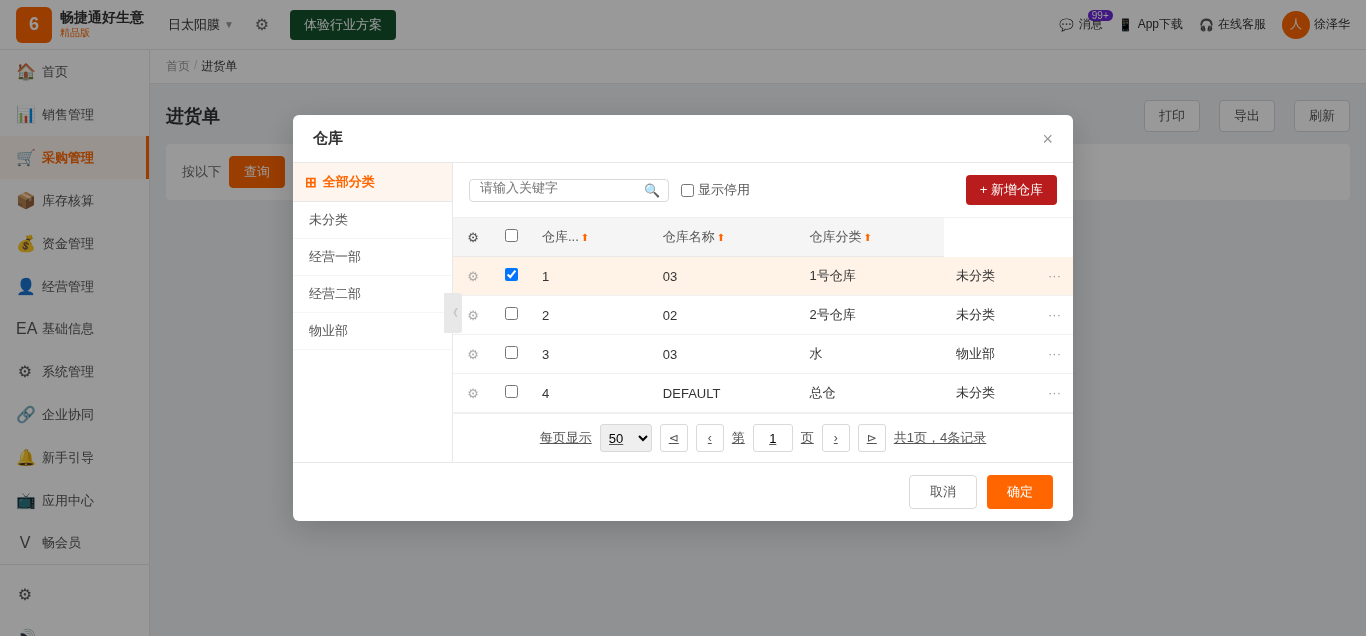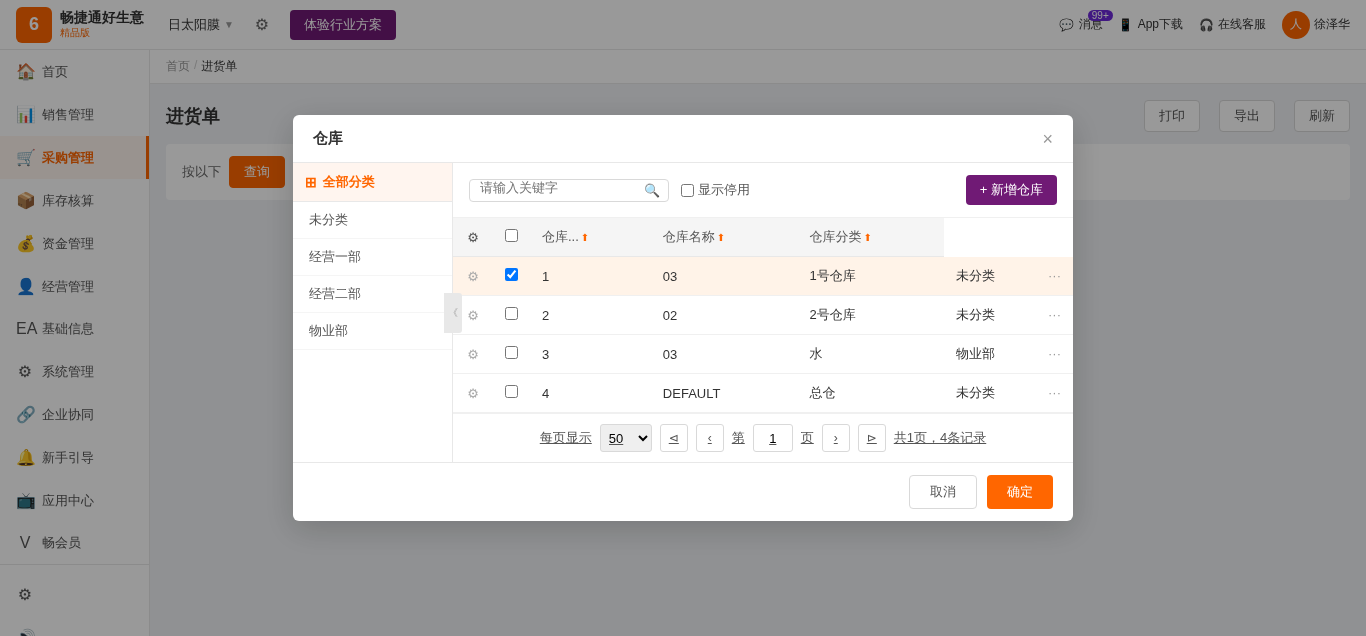--- a/index.html
+++ b/index.html
@@ -31,21 +31,21 @@
     }
     .logo-text { font-size: 14px; color: #333; font-weight: bold; line-height: 1.2; }
     .logo-sub { font-size: 10px; color: #ff6600; }
     .header-store {
       display: flex; align-items: center; gap: 4px;
       font-size: 13px; color: #333; cursor: pointer; padding: 4px 8px;
     }
     .header-store .chevron { color: #999; font-size: 10px; }
     .header-gear { width: 32px; height: 32px; display: flex; align-items: center; justify-content: center; cursor: pointer; color: #666; font-size: 16px; margin: 0 4px; }
     .header-trial-btn {
-      background: #701a75; color: #fff; border: none; border-radius: 4px;
+      background: #14532d; color: #fff; border: none; border-radius: 4px;
       padding: 6px 14px; font-size: 13px; cursor: pointer; margin: 0 8px;
     }
     .header-right { margin-left: auto; display: flex; align-items: center; gap: 16px; }
     .header-badge-item { display: flex; align-items: center; gap: 4px; cursor: pointer; color: #333; font-size: 12px; position: relative; }
     .badge { background: #6d28d9; color: #fff; font-size: 10px; border-radius: 8px; padding: 0 4px; position: absolute; top: -6px; right: -10px; }
     .header-avatar { width: 28px; height: 28px; border-radius: 50%; background: #ff6600; color: #fff; display: flex; align-items: center; justify-content: center; font-size: 12px; }
 
     
     .layout { display: flex; height: calc(100vh - 50px); }
 
@@ -153,21 +153,21 @@
       width: 100%; padding: 0 28px 6px 10px;
       border: 1px solid #d9d9d9; border-radius: 4px; font-size: 13px;
     }
     .search-icon {
       position: absolute; right: 8px; top: 50%; transform: translateY(-50%);
       color: #999; cursor: pointer;
     }
     .show-disabled { display: flex; align-items: center; gap: 4px; font-size: 13px; color: #555; }
     .add-btn {
       margin-left: auto;
-      background: #701a75; color: #fff; border: none;
+      background: #b91c1c; color: #fff; border: none;
       border-radius: 4px; padding: 6px 14px; font-size: 13px; cursor: pointer;
       display: flex; align-items: center; gap: 4px;
     }
 
     
     .modal-table { flex: 1; overflow-y: auto; }
     table { width: 100%; border-collapse: collapse; }
     thead tr { background: #f5f5f5; }
     th { padding: 10px 12px; text-align: left; font-size: 13px; color: #555; font-weight: normal; border-bottom: 1px solid #e8e8e8; white-space: nowrap; }
     td { padding: 10px 12px; font-size: 13px; color: #333; border-bottom: 1px solid #f0f0f0; }

